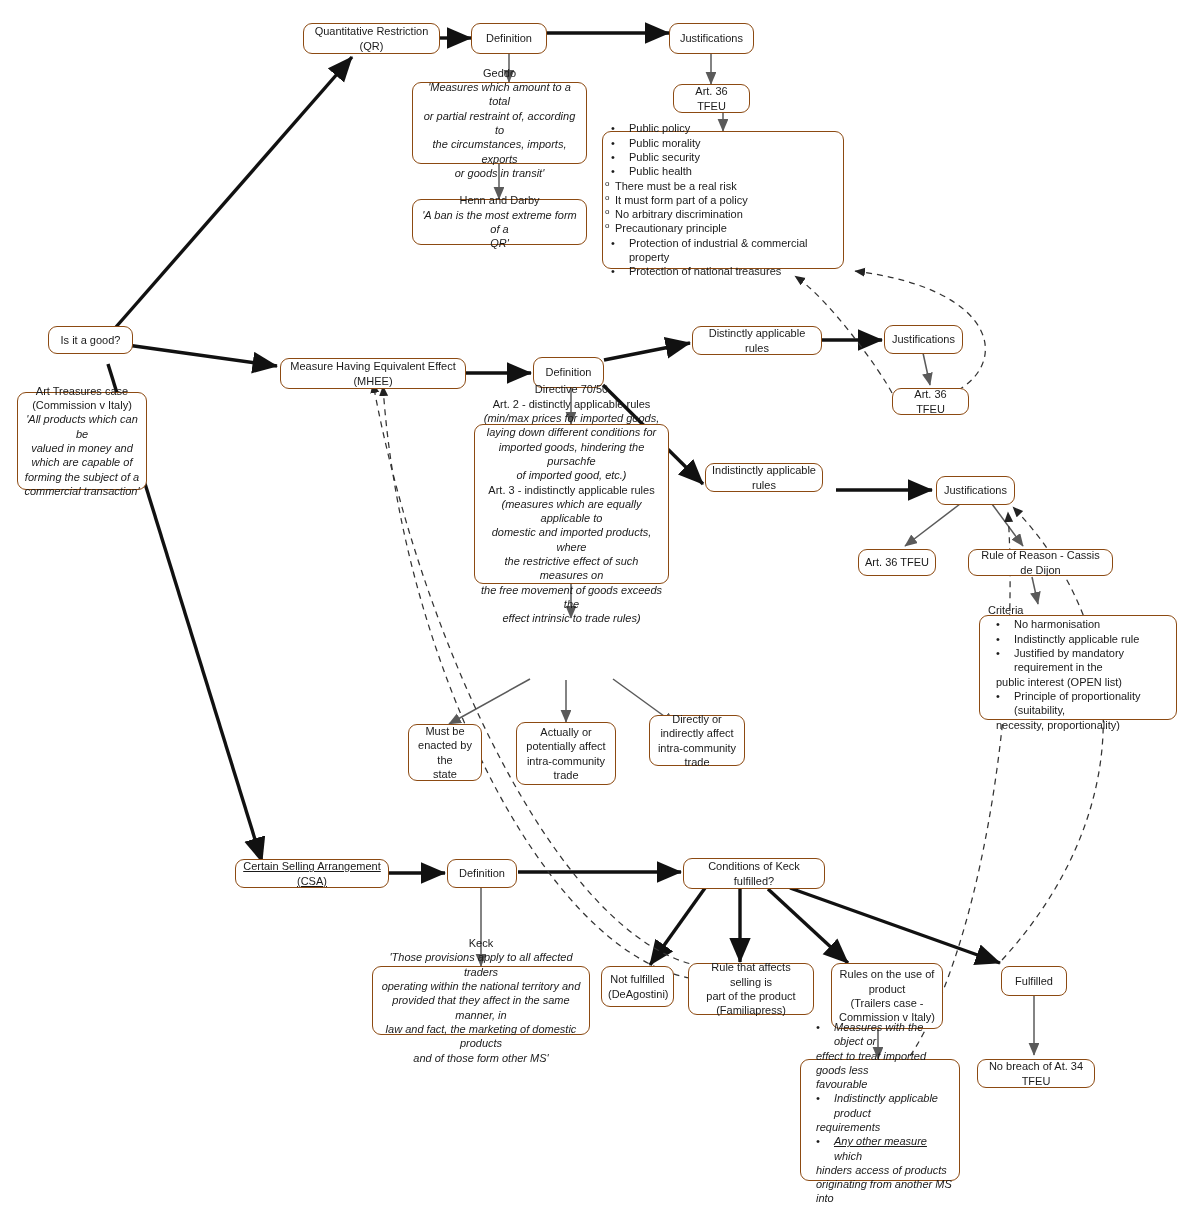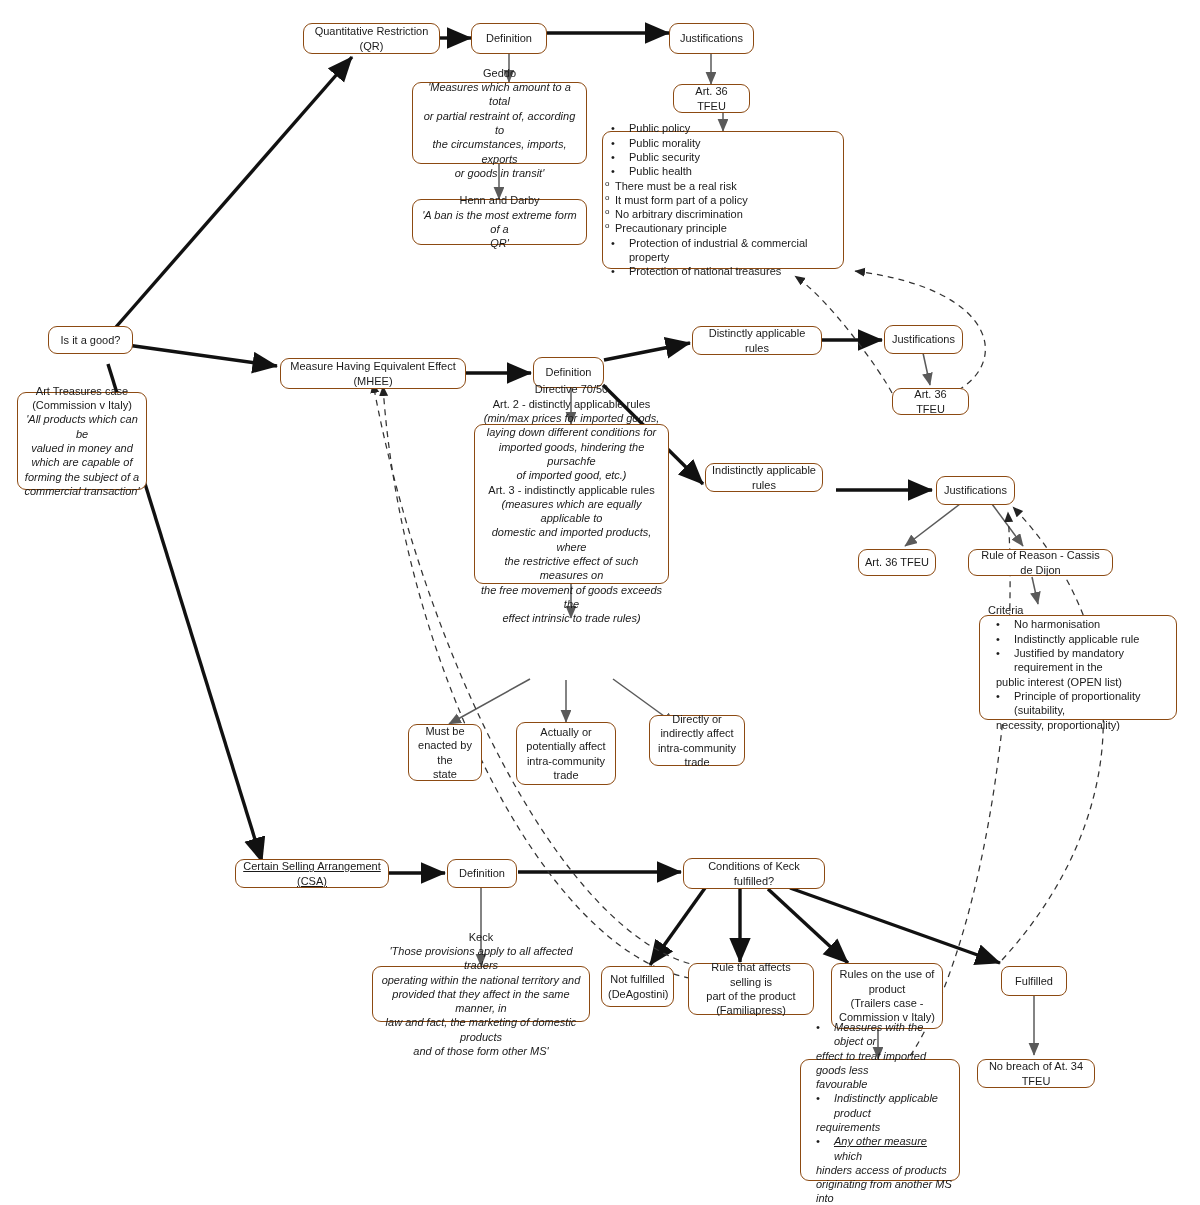--- a/index.html
+++ b/index.html
@@ -257,21 +257,21 @@
   </div>
 
   <div class="node" style="left:235px;top:859px;width:154px;height:29px;text-decoration:underline;">
     <span class="inner">Certain Selling Arrangement (CSA)</span>
   </div>
 
   <div class="node" style="left:447px;top:859px;width:70px;height:29px;">
     <span class="inner">Definition</span>
   </div>
 
-  <div class="node" style="left:372px;top:966px;width:218px;height:56px;">
+  <div class="node" style="left:372px;top:966px;width:218px;height:69px;">
     <div class="inner">
       <div>Keck</div>
       <div class="it">'Those provisions apply to all affected traders</div>
       <div class="it">operating within the national territory and</div>
       <div class="it">provided that they affect in the same manner, in</div>
       <div class="it">law and fact, the marketing of domestic products</div>
       <div class="it">and of those form other MS'</div>
     </div>
   </div>
 

